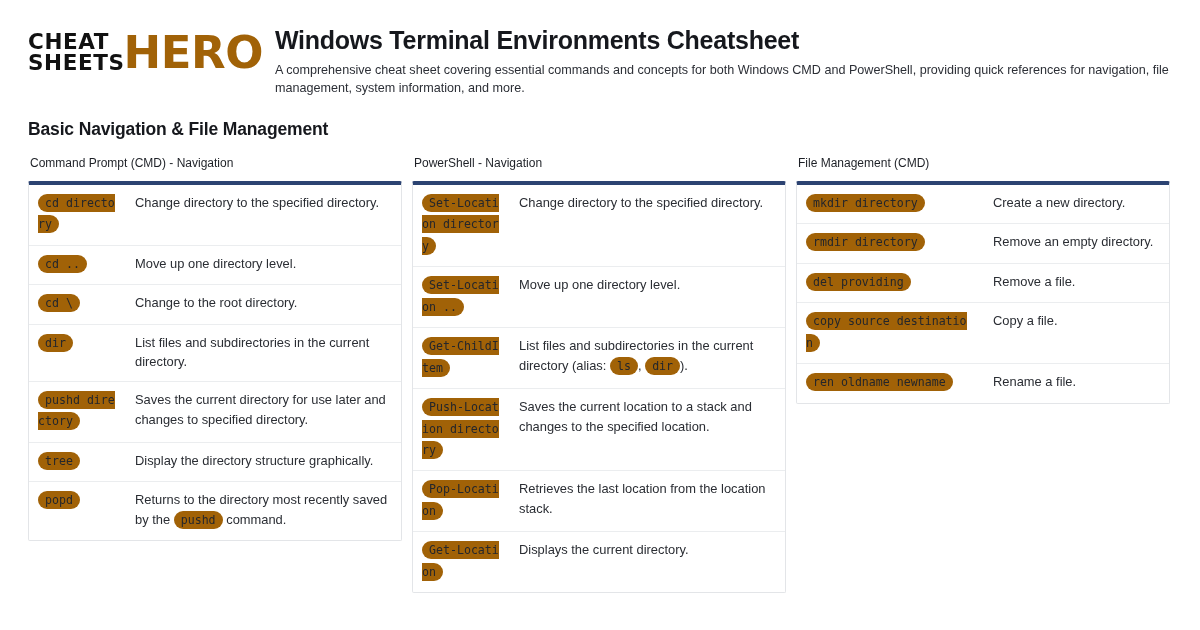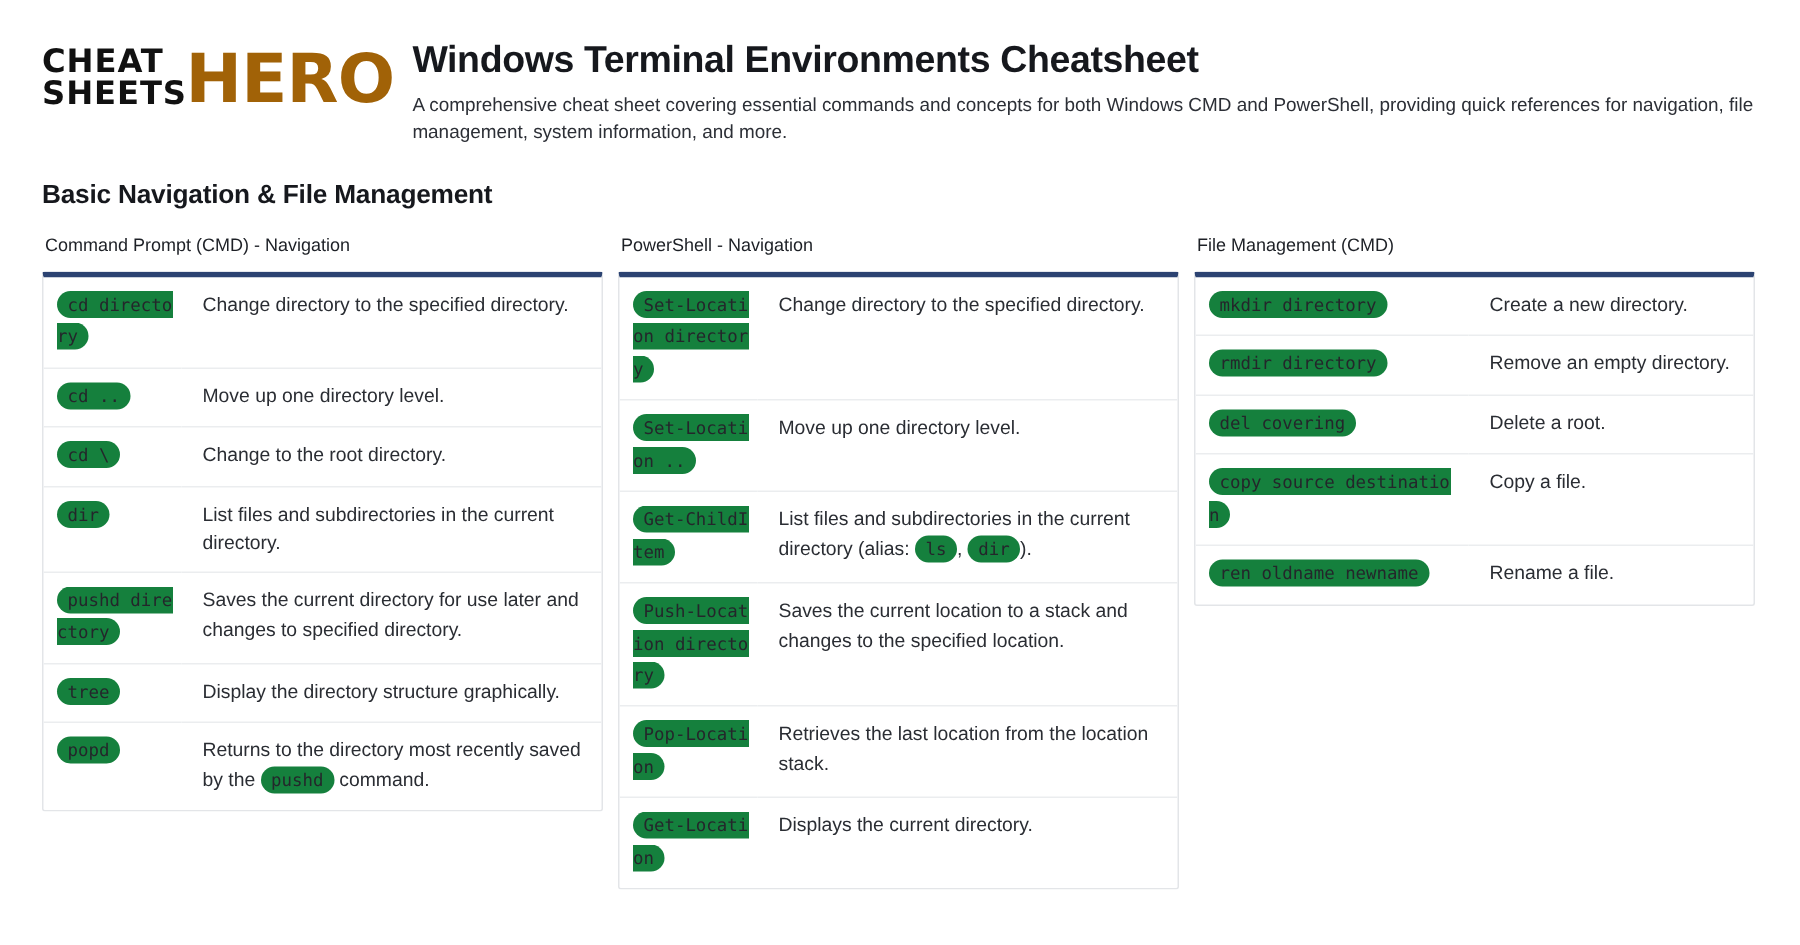--- a/index.html
+++ b/index.html
@@ -107,21 +107,21 @@
     line-height: 1.52;
     color: #2a2d33;
   }
   td.cmd { width: 92px; padding-left: 9px; padding-right: 4px; }
   .col-wide td.cmd { width: 182px; }
   td.desc { padding-left: 14px; }
 
   code, .chip {
     font-family: "DejaVu Sans Mono", "Liberation Mono", monospace;
     font-size: 11.6px;
-    background: #15803d;
+    background: #a16207;
     color: #24262b;
     border-radius: 9px;
     padding: 2px 7px;
     line-height: 1.85;
     white-space: normal;
     word-break: break-all;
   }
   .desc code { word-break: normal; }
 </style>
 </head>
@@ -226,22 +226,22 @@
             <tbody>
               <tr>
                 <td class="cmd"><code class="chip">mkdir directory</code></td>
                 <td class="desc">Create a new directory.</td>
               </tr>
               <tr>
                 <td class="cmd"><code class="chip">rmdir directory</code></td>
                 <td class="desc">Remove an empty directory.</td>
               </tr>
               <tr>
-                <td class="cmd"><code class="chip">del covering</code></td>
-                <td class="desc">Delete a root.</td>
+                <td class="cmd"><code class="chip">del providing</code></td>
+                <td class="desc">Remove a file.</td>
               </tr>
               <tr>
                 <td class="cmd"><code class="chip">copy source destination</code></td>
                 <td class="desc">Copy a file.</td>
               </tr>
               <tr>
                 <td class="cmd"><code class="chip">ren oldname newname</code></td>
                 <td class="desc">Rename a file.</td>
               </tr>
             </tbody>

